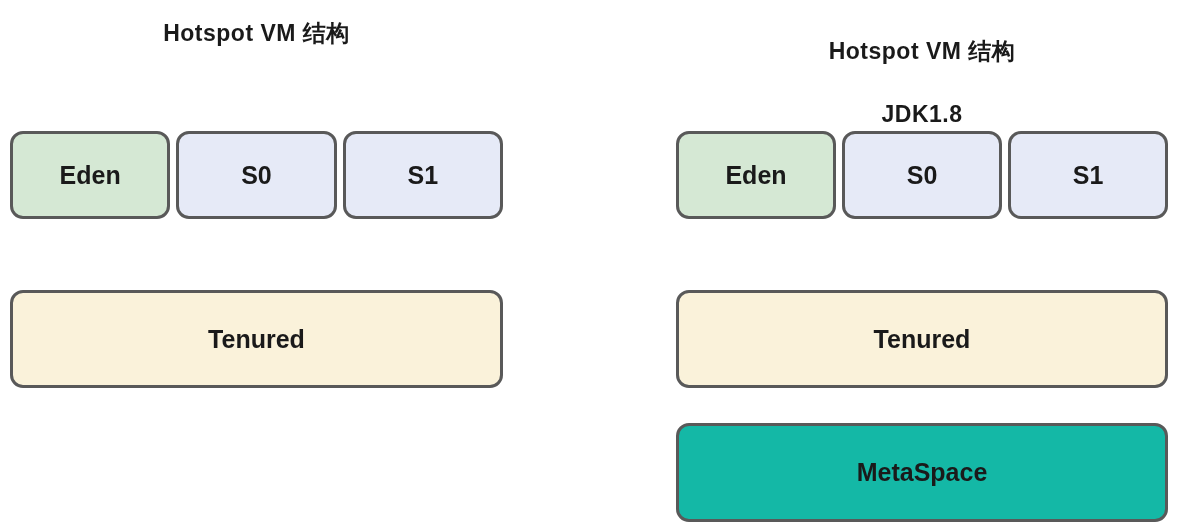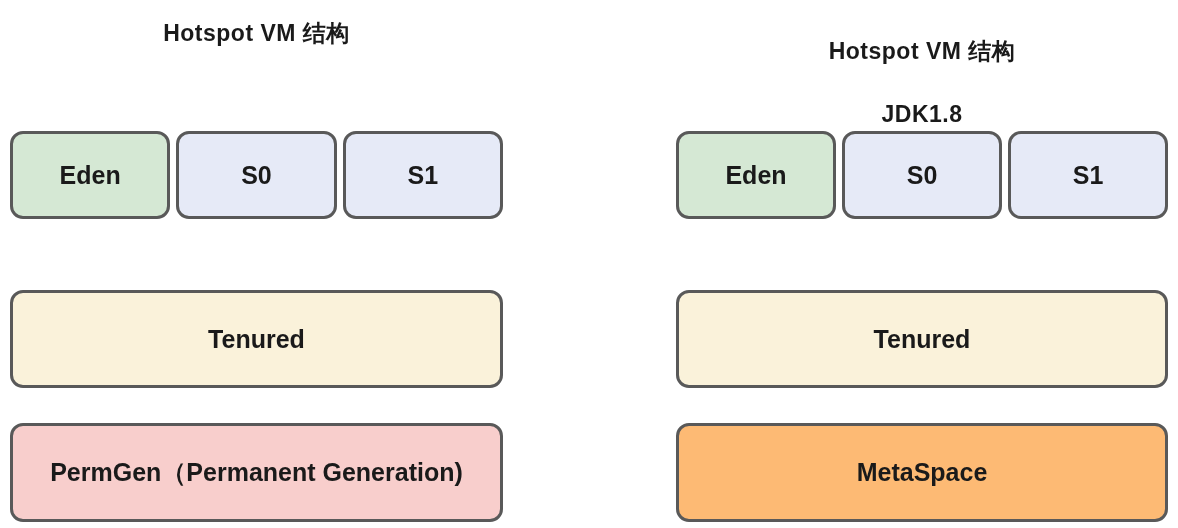--- a/index.html
+++ b/index.html
@@ -87,23 +87,20 @@
       </div>
       <div class="box ybox" style="background-color: rgb(230, 234, 247);">
         <span>S1</span>
       </div>
     </div>
 
     <div class="box tenured-box" style="background-color: rgb(250, 242, 218);">
       <span>Tenured</span>
     </div>
 
-    <div class="box perm-box" style="background-color: rgb(248, 206, 204);">
-      <span>PermGen（Permanent Generation)</span>
-    </div>
   </section>
 
   <section class="panel panel-right">
     <h2 class="title">Hotspot VM 结构</h2>
     <h3 class="subtitle">JDK1.8</h3>
 
     <div class="young-row">
       <div class="box ybox" style="background-color: rgb(213, 232, 212);">
         <span>Eden</span>
       </div>
@@ -112,18 +109,18 @@
       </div>
       <div class="box ybox" style="background-color: rgb(230, 234, 247);">
         <span>S1</span>
       </div>
     </div>
 
     <div class="box tenured-box" style="background-color: rgb(250, 242, 218);">
       <span>Tenured</span>
     </div>
 
-    <div class="box perm-box" style="background-color: #fdba74;">
+    <div class="box perm-box" style="background-color: #14b8a6;">
       <span>MetaSpace</span>
     </div>
   </section>
 
 </div>
 
 </body></html>

